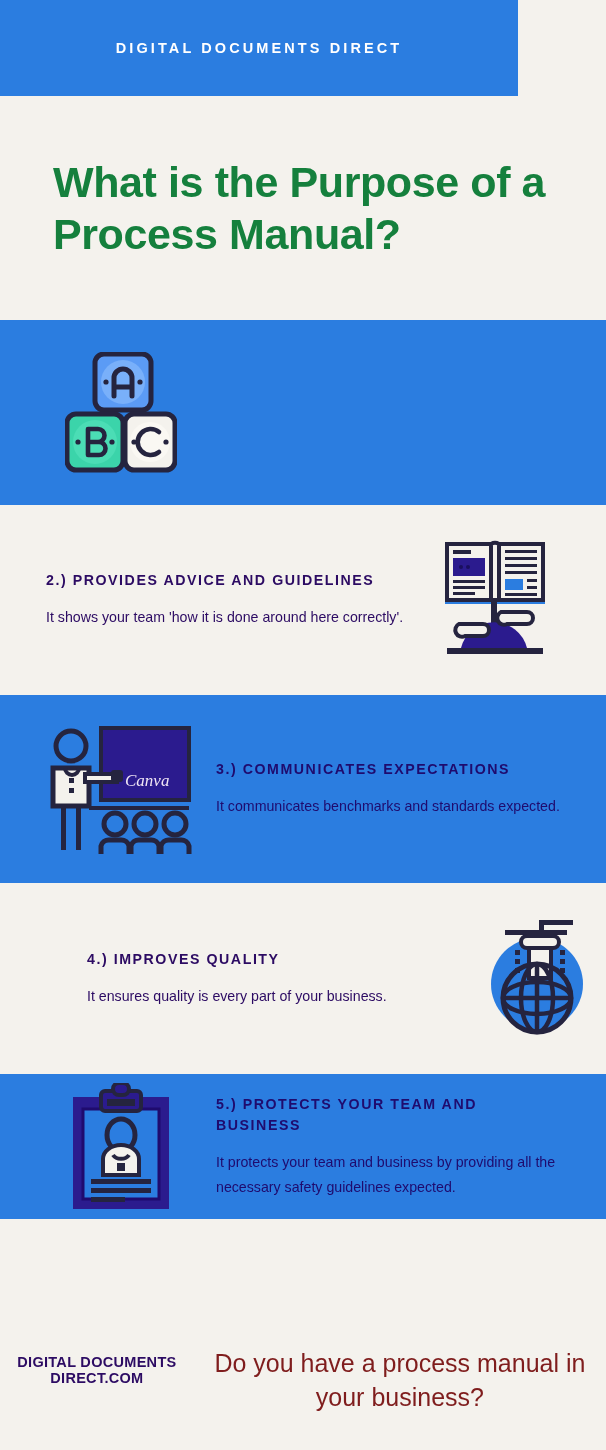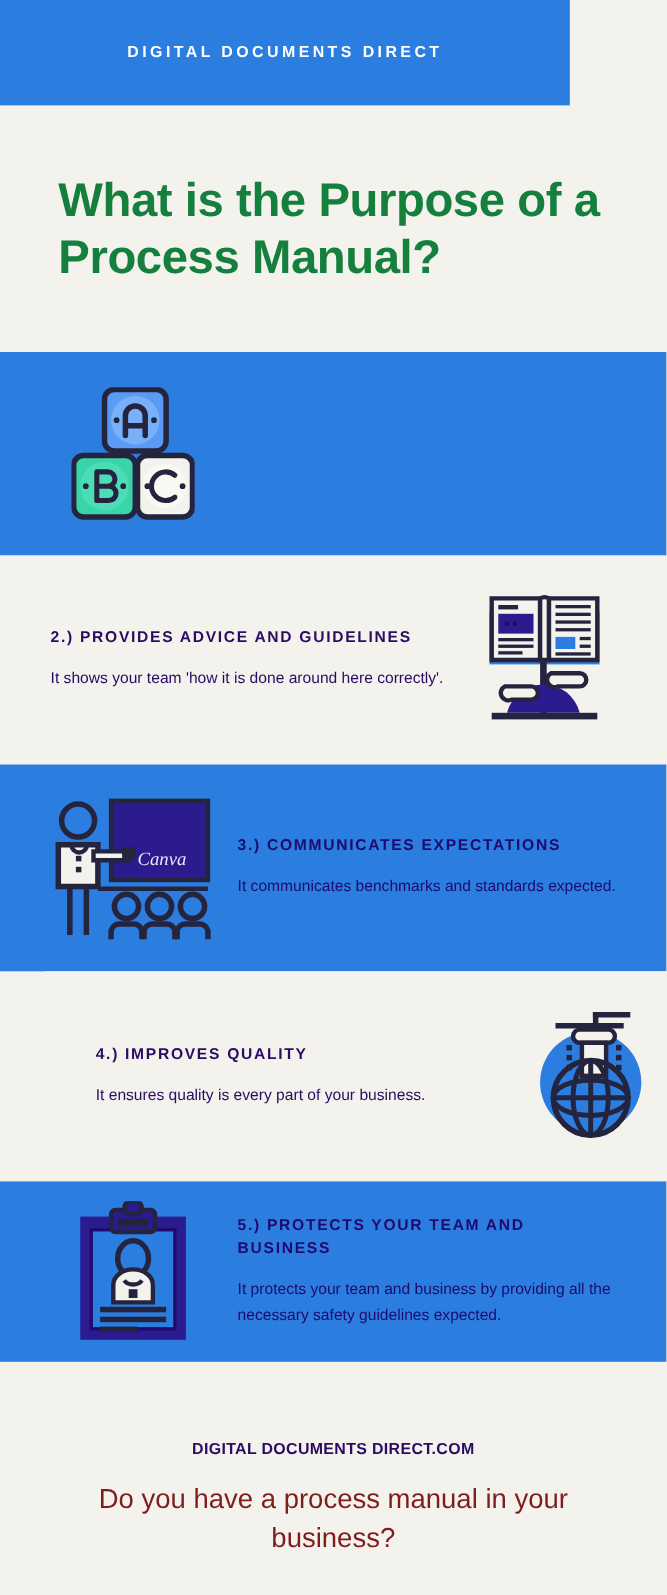--- a/index.html
+++ b/index.html
@@ -101,21 +101,21 @@
   .cream .sec-body { color: #2C0B63; }
 
   
   .footer {
     position: absolute;
     left: 0; top: 1270px;
     width: 606px;
     height: 180px;
     background: #F4F2ED;
     display: flex;
-    flex-direction: column;
+    flex-direction: row;
     align-items: center;
     justify-content: flex-start;
     padding-top: 40px;
     box-sizing: border-box;
   }
   .footer-site {
     color: #2C0B63;
     font-size: 14.5px;
     font-weight: bold;
     letter-spacing: 0.3px;
@@ -283,21 +283,21 @@
 
         <circle cx="54" cy="80" r="34" fill="none" stroke="#25243F" stroke-width="5"></circle>
         <ellipse cx="54" cy="80" rx="16" ry="34" fill="none" stroke="#25243F" stroke-width="4.5"></ellipse>
         <line x1="54" y1="46" x2="54" y2="114" stroke="#25243F" stroke-width="4.5"></line>
         <line x1="20" y1="80" x2="88" y2="80" stroke="#25243F" stroke-width="4.5"></line>
         <ellipse cx="54" cy="80" rx="34" ry="16" fill="none" stroke="#25243F" stroke-width="4.5"></ellipse>
       </svg>
     </div>
   </div>
 
-  <div class="section blue" style="top:1074px; height:164px; padding:0 46px 0 46px;">
+  <div class="section blue" style="top:1074px; height:145px; padding:0 46px 0 46px;">
     <div class="sec-icon" style="width:150px;">
       <svg width="100" height="128" viewBox="0 0 100 128">
 
         <rect x="2" y="14" width="96" height="112" fill="#2B1B8E"></rect>
 
         <rect x="12" y="26" width="76" height="90" fill="#2B7DE0" stroke="#1F0B6E" stroke-width="3"></rect>
 
         <rect x="30" y="8" width="40" height="20" rx="4" fill="#2B1B8E" stroke="#25243F" stroke-width="4"></rect>
         <rect x="36" y="16" width="28" height="7" fill="#25243F"></rect>
 

